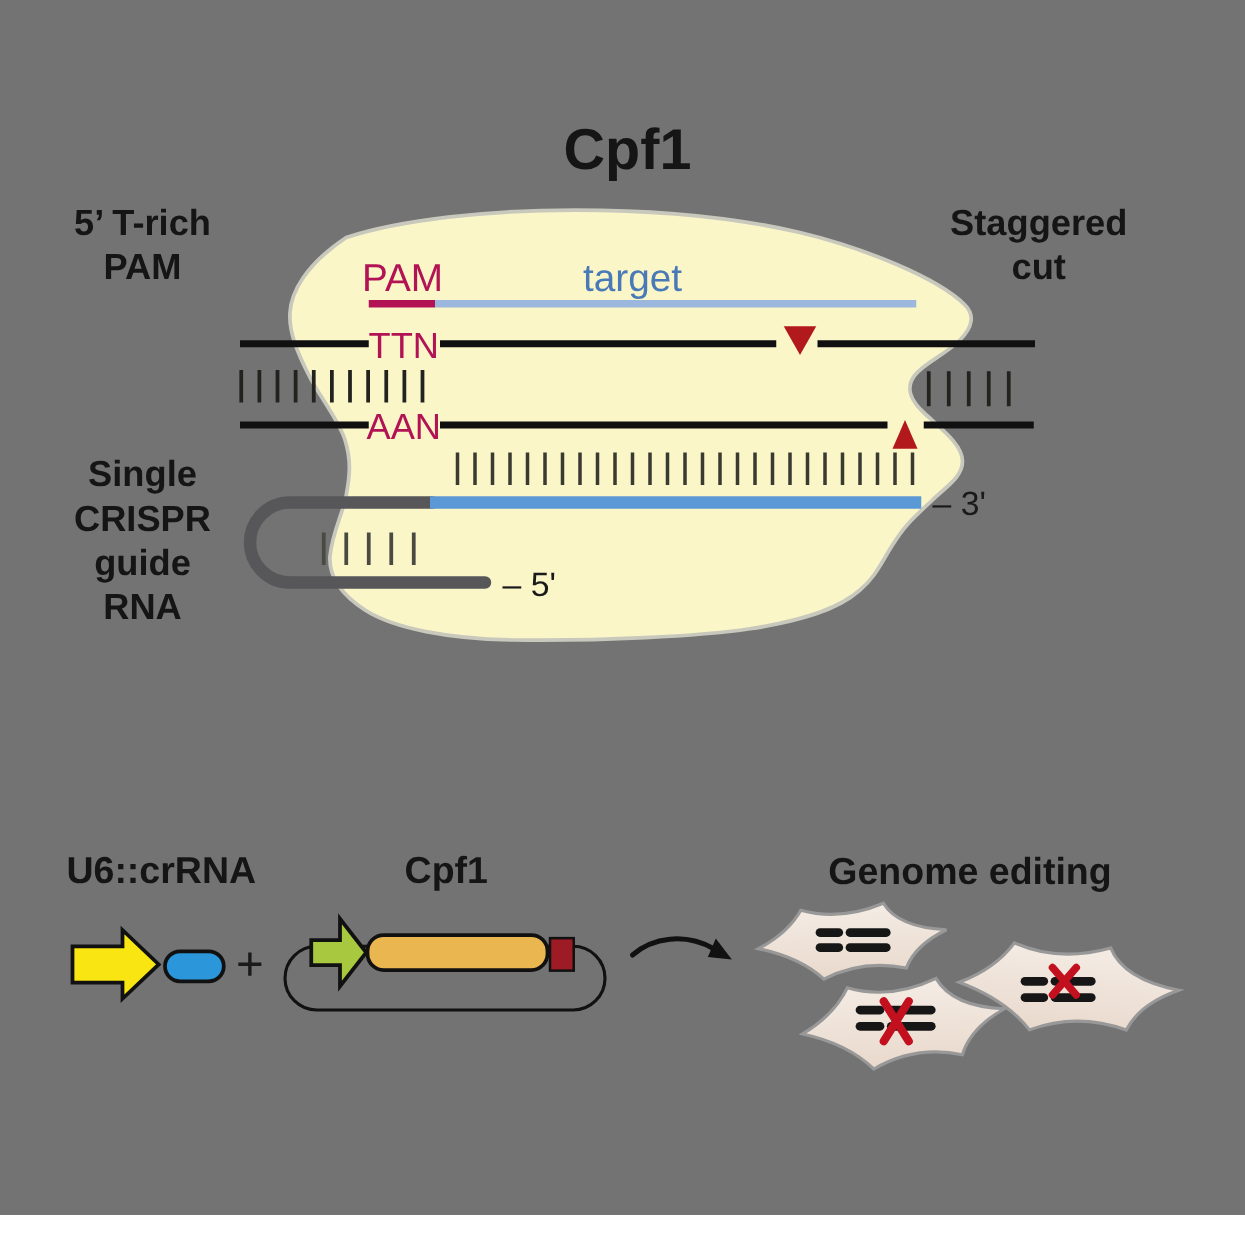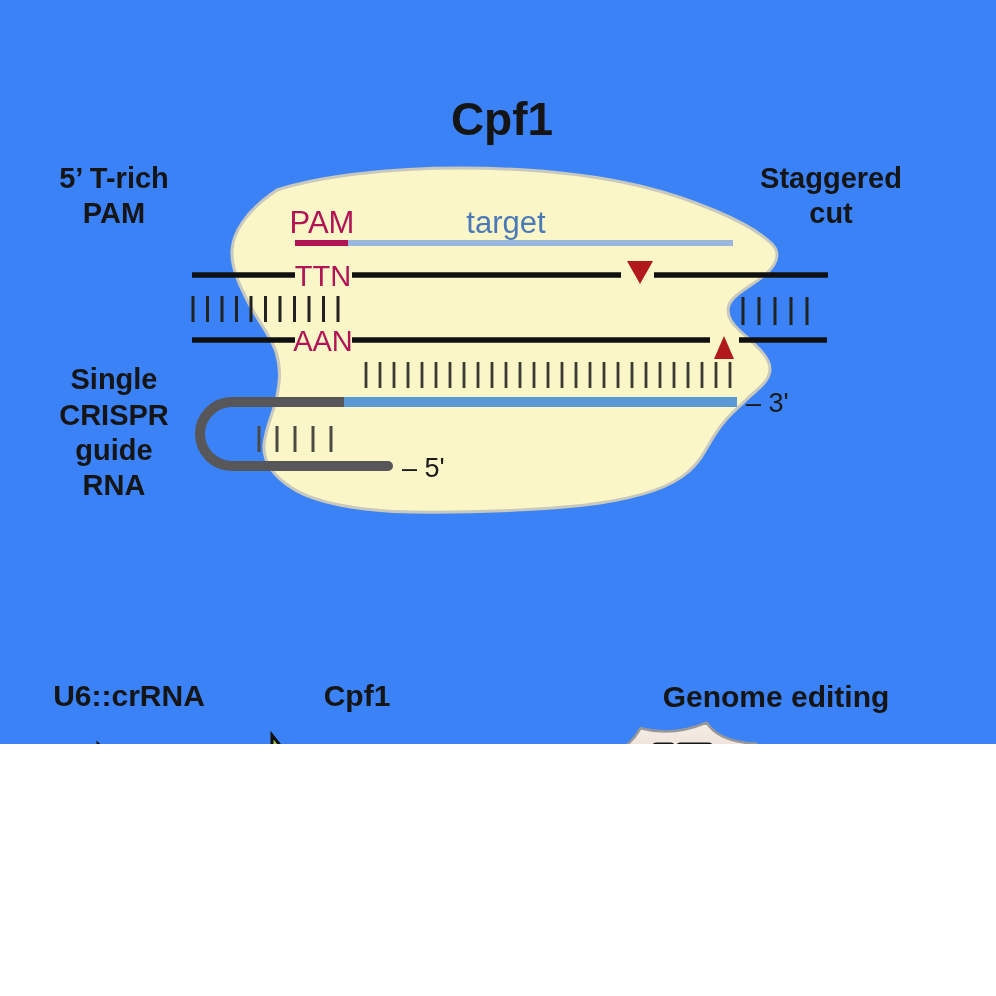--- a/index.html
+++ b/index.html
@@ -1,19 +1,19 @@
 <!DOCTYPE html>
 <html><head>
 <meta charset="utf-8">
 <style>
   html,body{margin:0;padding:0;}
   .canvas{
     position:relative;
-    width:996px;height:744px;
-    background:#3b82f6;
+    width:996px;height:972px;
+    background:#737373;
     font-family:"Liberation Sans", sans-serif;
     overflow:hidden;
   }
   svg{display:block;}
   text{font-family:"Liberation Sans", sans-serif;}
   .t-bold{font-weight:bold;fill:#151515;}
   .t-black{fill:#1a1a1a;font-weight:normal;}
 </style>
 </head>
 <body>

